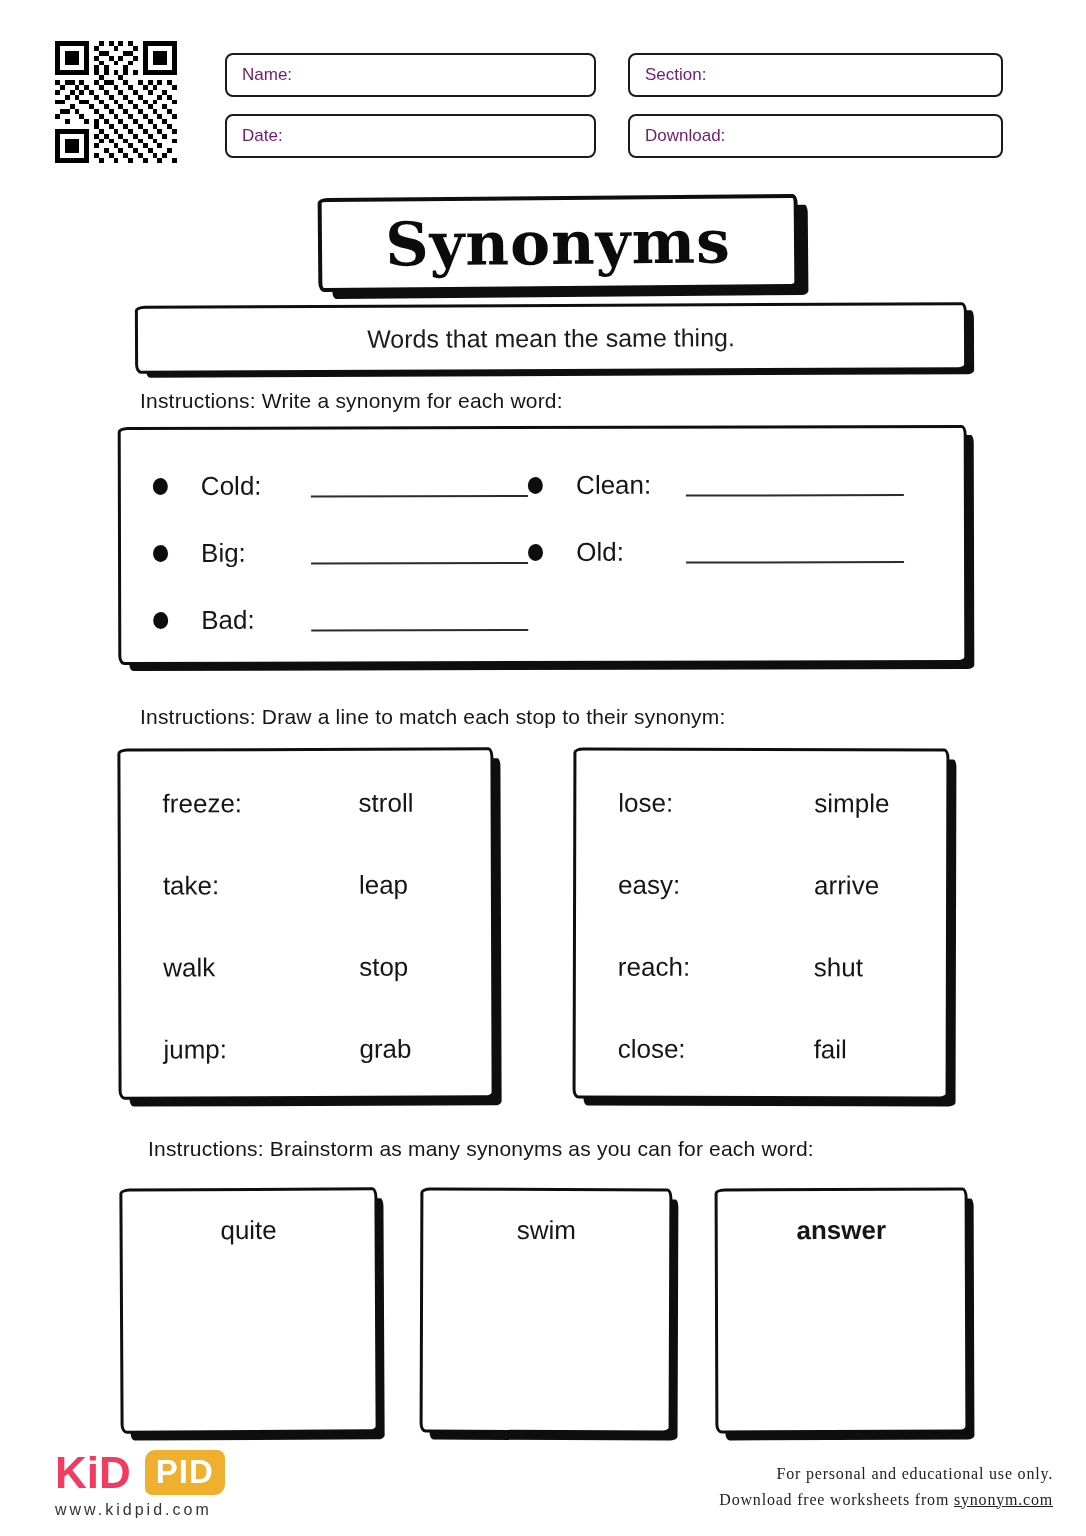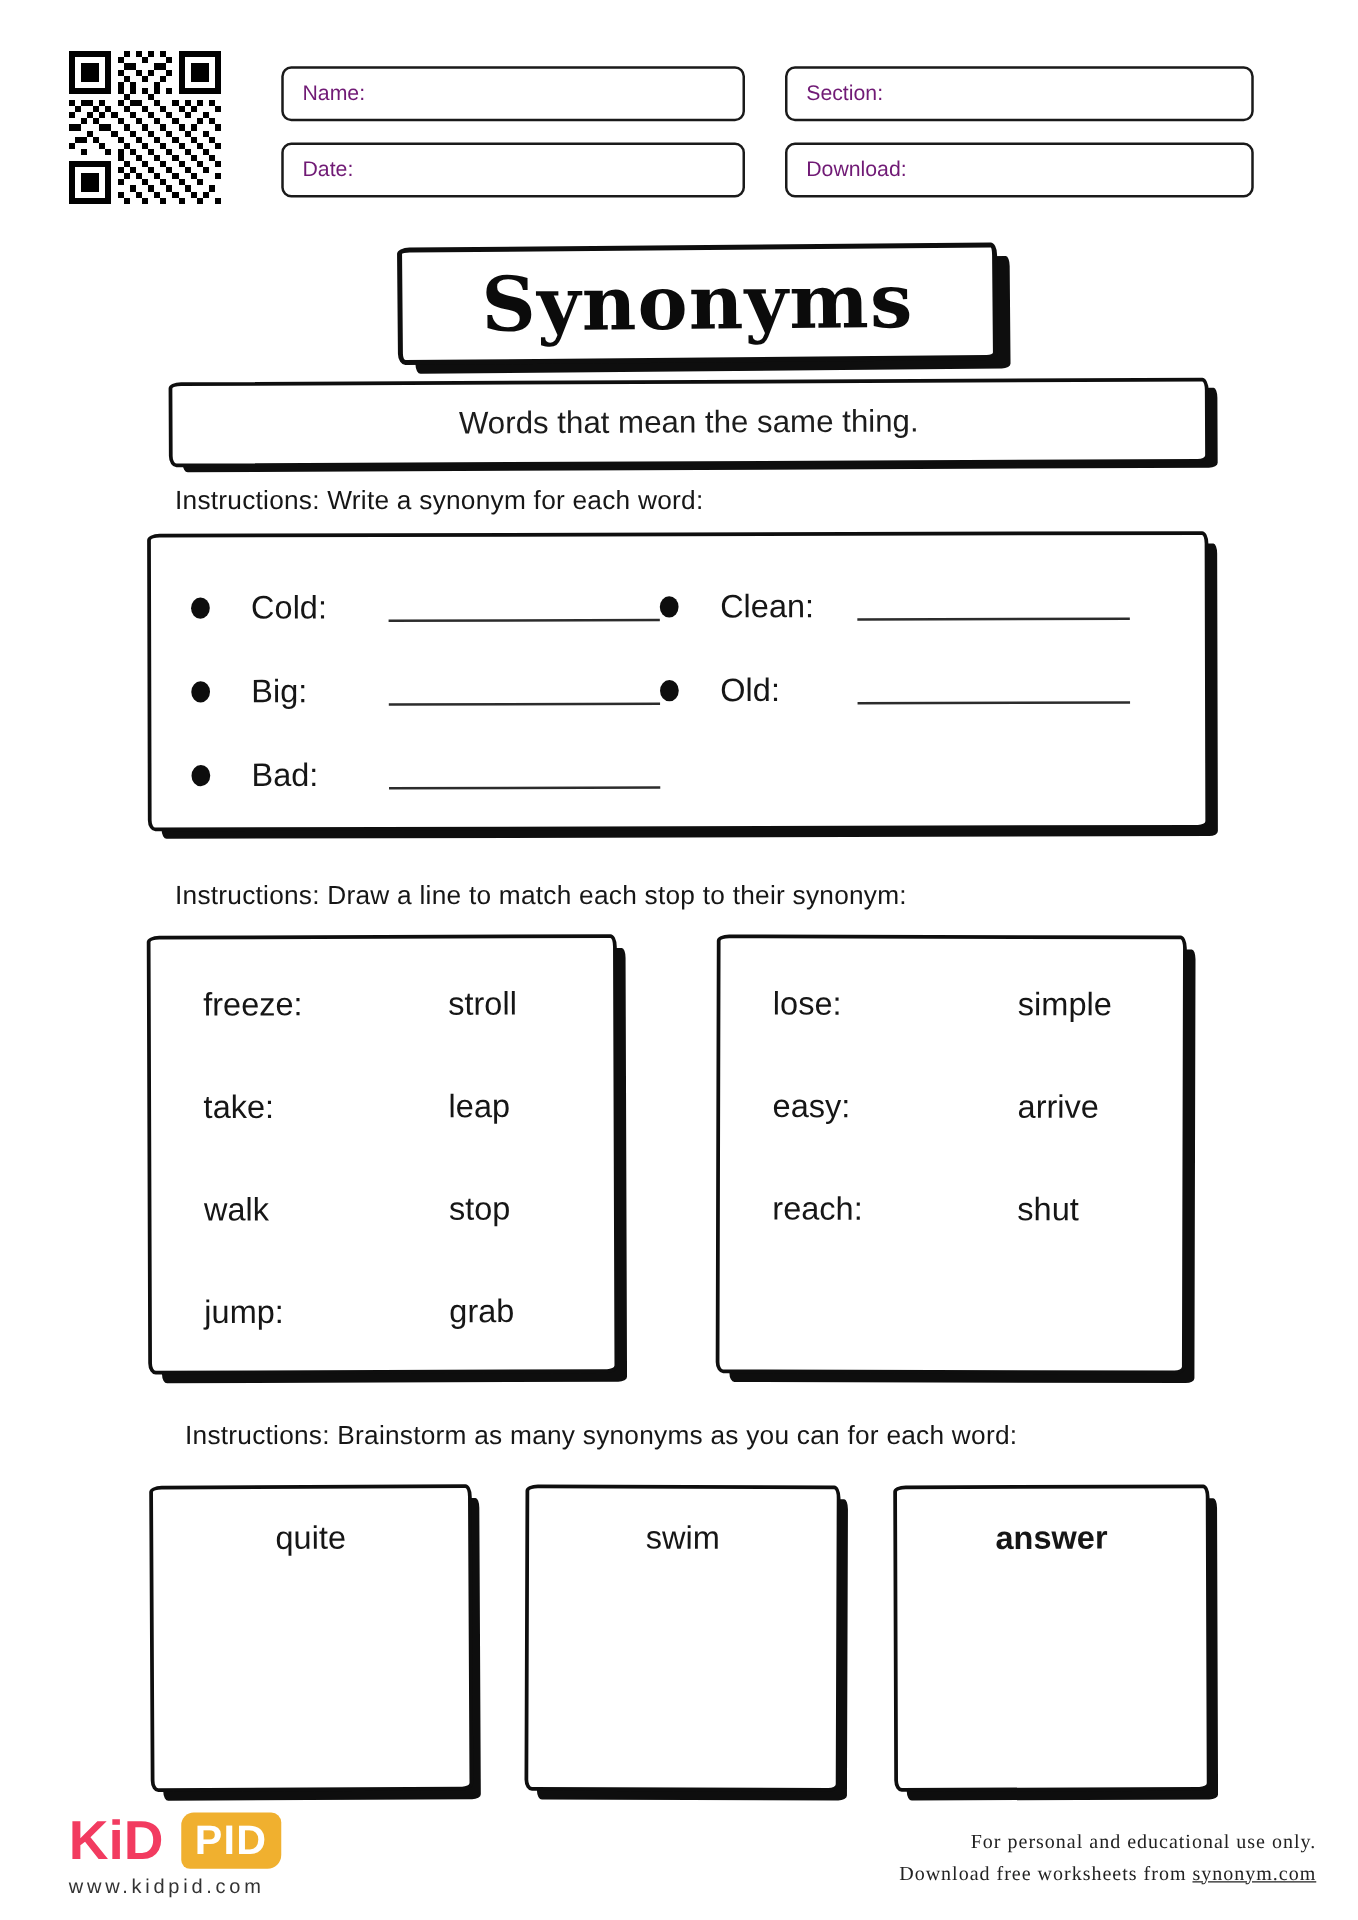--- a/index.html
+++ b/index.html
@@ -225,20 +225,24 @@
       <span class="match-syn">simple</span>
     </div>
     <div class="match-row">
       <span class="match-word">easy:</span>
       <span class="match-syn">arrive</span>
     </div>
     <div class="match-row">
       <span class="match-word">reach:</span>
       <span class="match-syn">shut</span>
     </div>
+    <div class="match-row">
+      <span class="match-word">close:</span>
+      <span class="match-syn">fail</span>
+    </div>
   </div>
 
   <div class="instr instr-3">
     <b>Instructions</b><span>: Brainstorm as many synonyms as you can for each word:</span>
   </div>
 
   <div class="sketch brain-box bb-1">
     <span class="brain-word">quite</span>
   </div>
   <div class="sketch brain-box bb-2">

